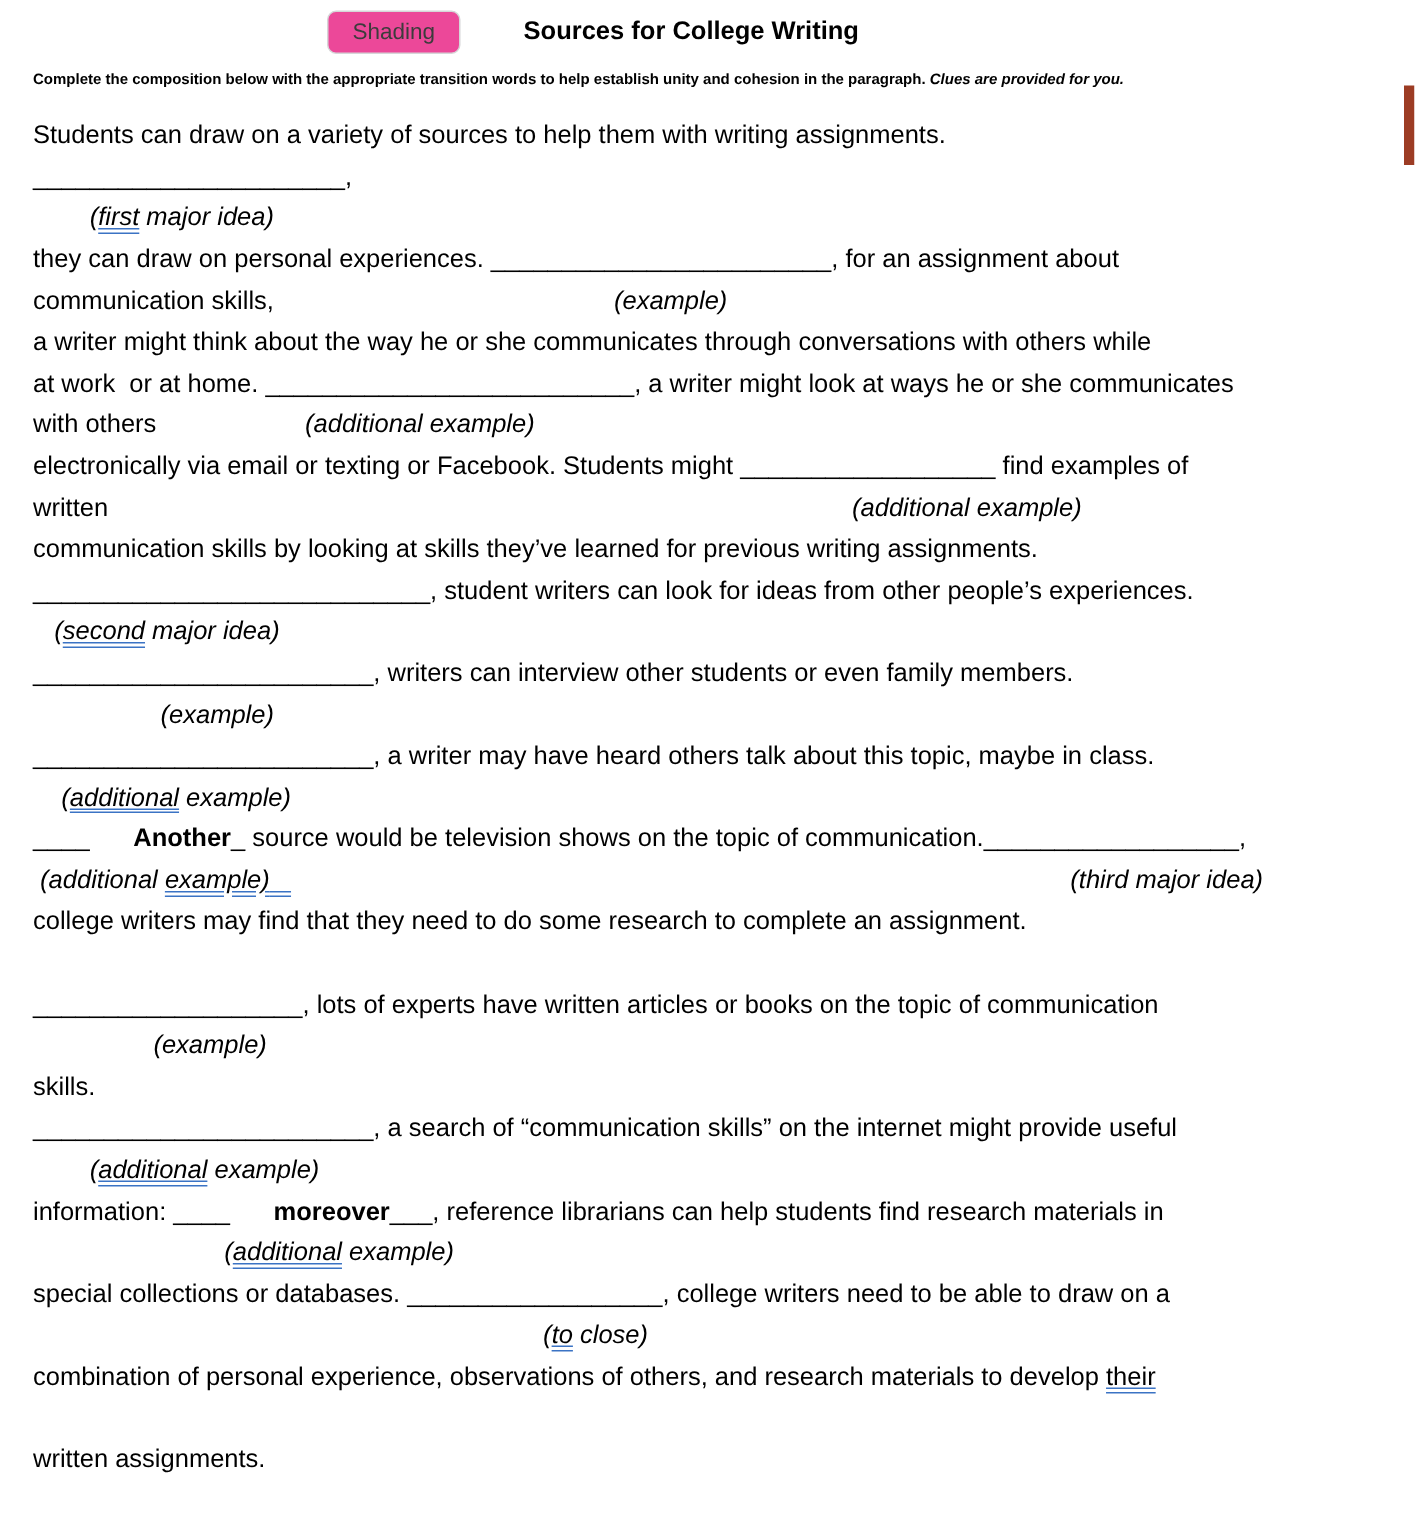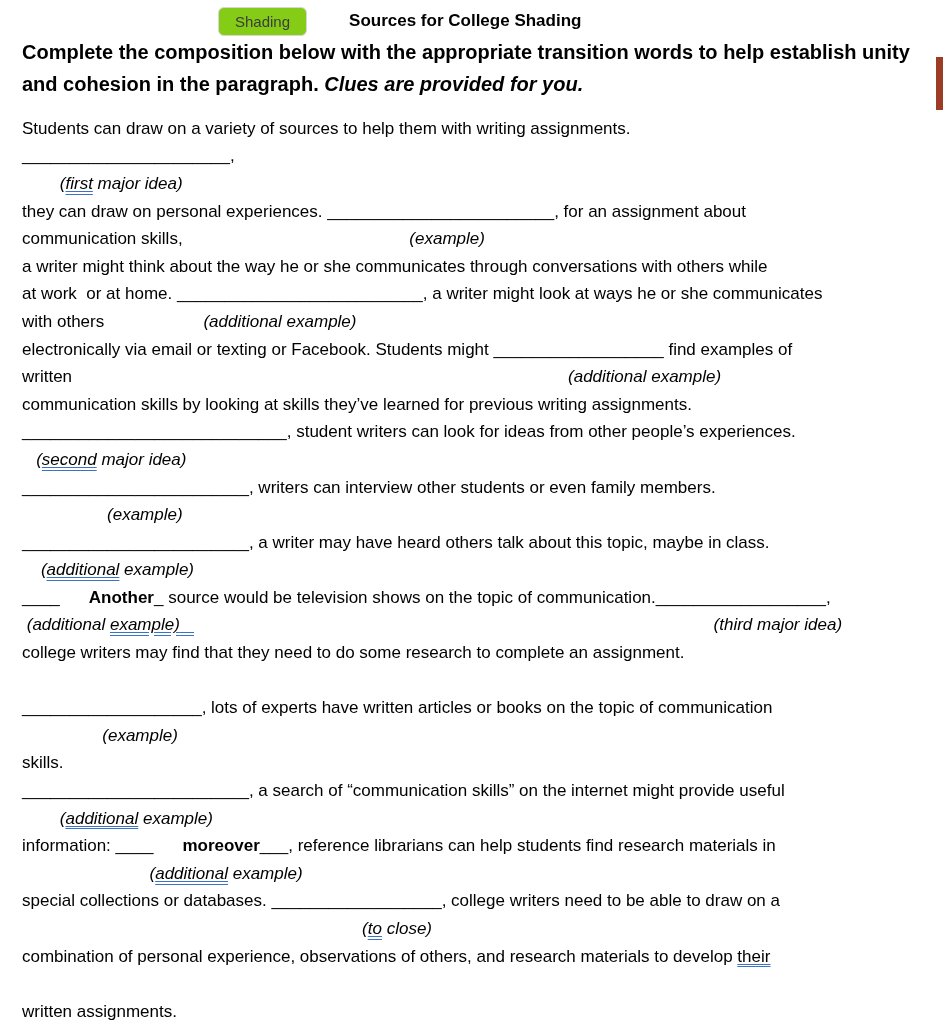--- a/index.html
+++ b/index.html
@@ -13,40 +13,40 @@
     color: #000;
   }
   .header-row {
     display: flex;
     align-items: center;
     padding-top: 6px;
     padding-left: 218px;
     height: 36px;
   }
   .shading-btn {
-    background: #84cc16;
+    background: #ec4899;
     border: 1px solid #d6d6d8;
     border-radius: 6px;
     padding: 5px 16px;
     font-size: 15px;
     color: #3c3c3c;
     font-family: "Liberation Sans", sans-serif;
     cursor: pointer;
   }
   .doc-title {
     font-weight: bold;
     font-size: 17px;
     margin-left: 42px;
     white-space: nowrap;
   }
   .instructions {
-    margin: 0 30px 0 22px;
+    margin: 10px 30px 0 22px;
     max-width: 888px;
     font-weight: bold;
-    font-size: 20px;
+    font-size: 10px;
     line-height: 1.62;
   }
   .instructions .bi { font-style: italic; }
   .doc-lines {
     margin: 14px 0 0 22px;
     width: 916px;
     font-size: 17px;
     line-height: 27.6px;
     white-space: pre-wrap;
   }
@@ -77,21 +77,21 @@
     background: #9c3c24;
   }
 </style>
 </head>
 <body>
 
 <div class="page">
 
   <div class="header-row">
     <button class="shading-btn">Shading</button>
-    <div class="doc-title">Sources for College Shading</div>
+    <div class="doc-title">Sources for College Writing</div>
   </div>
 
   <p class="instructions"><span>Complete the composition below with the appropriate transition words to help establish unity and cohesion in the paragraph. </span><span class="bi">Clues are provided for you.</span></p>
 
   <div class="doc-lines"><div class="line"><span class="s-n">Students can draw on a variety of sources to help them with writing assignments.</span></div><div class="line"><span class="s-n">______________________,</span></div><div class="line"><span class="s-i">        (</span><span class="s-iu">first</span><span class="s-i"> major idea)</span></div><div class="line"><span class="s-n">they can draw on personal experiences. ________________________, for an assignment about</span></div><div class="line"><span class="s-n">communication skills,</span><span class="s-n">                                                </span><span class="s-i">(example)</span></div><div class="line"><span class="s-n">a writer might think about the way he or she communicates through conversations with others while</span></div><div class="line"><span class="s-n">at work  or at home. __________________________, a writer might look at ways he or she communicates</span></div><div class="line"><span class="s-n">with others</span><span class="s-n">                     </span><span class="s-i">(additional example)</span></div><div class="line"><span class="s-n">electronically via email or texting or Facebook. Students might __________________ find examples of</span></div><div class="line"><span class="s-n">written</span><span class="s-n">                                                                                                         </span><span class="s-i">(additional example)</span></div><div class="line"><span class="s-n">communication skills by looking at skills they’ve learned for previous writing assignments.</span></div><div class="line"><span class="s-n">____________________________, student writers can look for ideas from other people’s experiences.</span></div><div class="line"><span class="s-i">   (</span><span class="s-iu">second</span><span class="s-i"> major idea)</span></div><div class="line"><span class="s-n">________________________, writers can interview other students or even family members.</span></div><div class="line"><span class="s-i">                  (example)</span></div><div class="line"><span class="s-n">________________________, a writer may have heard others talk about this topic, maybe in class.</span></div><div class="line"><span class="s-i">    (</span><span class="s-iu">additional</span><span class="s-i"> example)</span></div><div class="line"><span class="s-n">____</span><span class="s-b">Another</span><span class="s-n">_ source would be television shows on the topic of communication.__________________,</span></div><div class="line"><span class="s-i"> (</span><span class="s-i">additional </span><span class="s-iu">example)</span><span class="s-u">   </span><span class="s-n">                                                                                                              </span><span class="s-i">(third major idea)</span></div><div class="line"><span class="s-n">college writers may find that they need to do some research to complete an assignment.</span></div><div class="line">&nbsp;</div><div class="line"><span class="s-n">___________________, lots of experts have written articles or books on the topic of communication</span></div><div class="line"><span class="s-i">                 (example)</span></div><div class="line"><span class="s-n">skills.</span></div><div class="line"><span class="s-n">________________________, a search of “communication skills” on the internet might provide useful</span></div><div class="line"><span class="s-i">        (</span><span class="s-iu">additional</span><span class="s-i"> example)</span></div><div class="line"><span class="s-n">information: ____</span><span class="s-b">moreover</span><span class="s-n">___, reference librarians can help students find research materials in</span></div><div class="line"><span class="s-i">                           (</span><span class="s-iu">additional</span><span class="s-i"> example)</span></div><div class="line"><span class="s-n">special collections or databases. __________________, college writers need to be able to draw on a</span></div><div class="line"><span class="s-i">                                                                        (</span><span class="s-iu">to</span><span class="s-i"> close)</span></div><div class="line"><span class="s-n">combination of personal experience, observations of others, and research materials to develop </span><span class="s-u">their</span></div><div class="line">&nbsp;</div><div class="line"><span class="s-n">written assignments.</span></div></div>
 
   <div class="side-marker"></div>
 
 </div>
 

